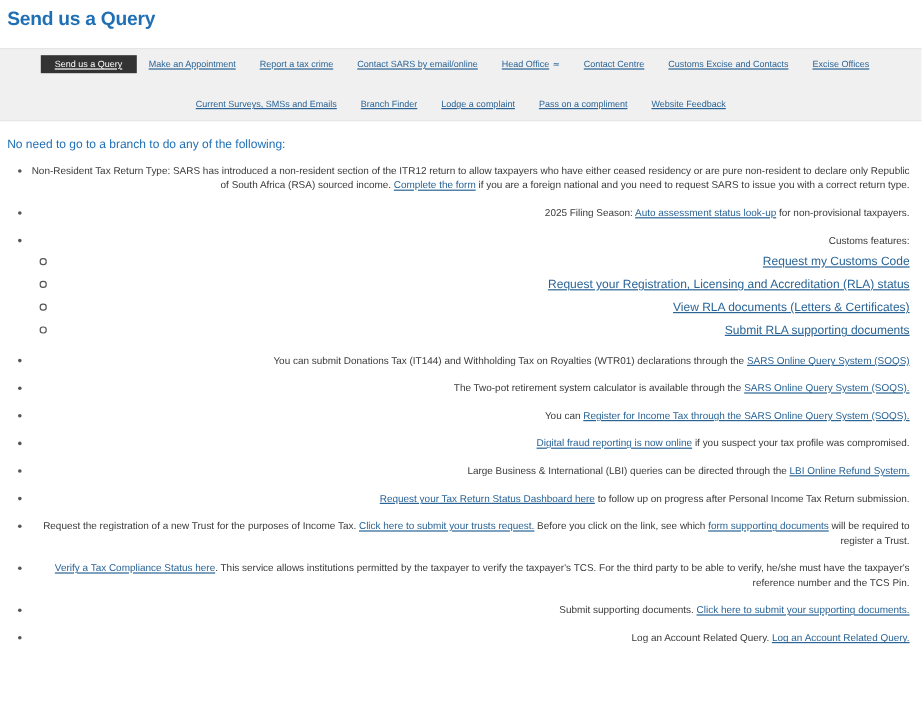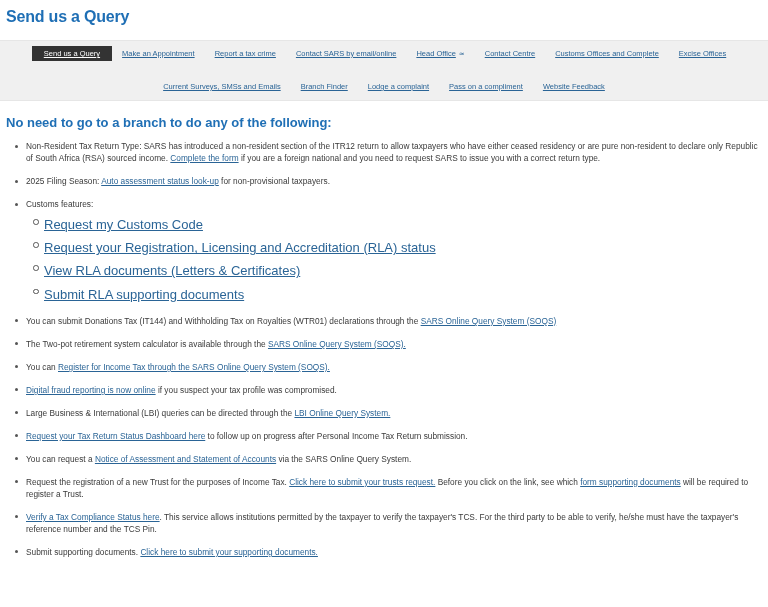--- a/index.html
+++ b/index.html
@@ -59,30 +59,31 @@
     padding: 3px 12px;
   }
   .nav-item .caret {
     text-decoration: none;
     display: inline-block;
     font-size: 7px;
     margin-left: 3px;
   }
   
   .section-heading {
-    font-size: 13px;
-    font-weight: bold;
+    font-size: 10px;
+    font-weight: normal;
     color: #1f6fb5;
     margin: 14px 0 10px 6px;
   }
   
   ul.bullets {
     list-style: none;
     margin: 0;
     padding: 0 10px 0 26px;
+    text-align: right;
   }
   ul.bullets > li {
     position: relative;
     margin-bottom: 11px;
     line-height: 1.45;
     font-size: 8.3px;
     color: #3a3a3a;
   }
   ul.bullets > li::before {
     content: "";
@@ -95,21 +96,21 @@
     border-radius: 50%;
   }
   ul.sub {
     list-style: none;
     margin: 6px 0 0 0;
     padding: 0 0 0 18px;
   }
   ul.sub > li {
     position: relative;
     margin-bottom: 5px;
-    font-size: 13px;
+    font-size: 10px;
     line-height: 1.4;
   }
   ul.sub > li::before {
     content: "";
     position: absolute;
     left: -11px;
     top: 3px;
     width: 3.5px;
     height: 3.5px;
     border: 1px solid #555555;
@@ -124,21 +125,21 @@
 <h1 class="page-title">Send us a Query</h1>
 
 <div class="navbar">
   <div class="nav-row row1" id="nav-row-1">
       <span class="nav-item active">Send us a Query</span>
       <span class="nav-item">Make an Appointment</span>
       <span class="nav-item">Report a tax crime</span>
       <span class="nav-item">Contact SARS by email/online</span>
       <span class="nav-item">Head Office<span class="caret">≃</span></span>
       <span class="nav-item">Contact Centre</span>
-      <span class="nav-item">Customs Offices and Complete</span>
+      <span class="nav-item">Customs Excise and Contacts</span>
       <span class="nav-item">Excise Offices</span>
     </div>
   <div class="nav-row row2" id="nav-row-2">
       <span class="nav-item">Current Surveys, SMSs and Emails</span>
       <span class="nav-item">Branch Finder</span>
       <span class="nav-item">Lodge a complaint</span>
       <span class="nav-item">Pass on a compliment</span>
       <span class="nav-item">Website Feedback</span>
     </div>
 </div>
@@ -151,19 +152,19 @@
     <li><span class="li-text">Customs features:</span><ul class="sub">
         <li><a class="li-text">Request my Customs Code</a></li>
         <li><a class="li-text">Request your Registration, Licensing and Accreditation (RLA) status</a></li>
         <li><a class="li-text">View RLA documents (Letters &amp; Certificates)</a></li>
         <li><a class="li-text">Submit RLA supporting documents</a></li>
       </ul></li>
     <li><span class="li-text">You can submit Donations Tax (IT144) and Withholding Tax on Royalties (WTR01) declarations through the </span><a class="li-text">SARS Online Query System (SOQS)</a></li>
     <li><span class="li-text">The Two-pot retirement system calculator is available through the </span><a class="li-text">SARS Online Query System (SOQS).</a></li>
     <li><span class="li-text">You can </span><a class="li-text">Register for Income Tax through the SARS Online Query System (SOQS).</a></li>
     <li><a class="li-text">Digital fraud reporting is now online</a><span class="li-text"> if you suspect your tax profile was compromised.</span></li>
-    <li><span class="li-text">Large Business &amp; International (LBI) queries can be directed through the </span><a class="li-text">LBI Online Query System.</a></li>
+    <li><span class="li-text">Large Business &amp; International (LBI) queries can be directed through the </span><a class="li-text">LBI Online Refund System.</a></li>
     <li><a class="li-text">Request your Tax Return Status Dashboard here</a><span class="li-text"> to follow up on progress after Personal Income Tax Return submission.</span></li>
-    <li><span class="li-text">You can request a </span><a class="li-text">Notice of Assessment and Statement of Accounts</a><span class="li-text"> via the SARS Online Query System.</span></li>
     <li><span class="li-text">Request the registration of a new Trust for the purposes of Income Tax. </span><a class="li-text">Click here to submit your trusts request.</a><span class="li-text"> Before you click on the link, see which </span><a class="li-text">form supporting documents</a><span class="li-text"> will be required to register a Trust.</span></li>
     <li><a class="li-text">Verify a Tax Compliance Status here</a><span class="li-text">. This service allows institutions permitted by the taxpayer to verify the taxpayer's TCS. For the third party to be able to verify, he/she must have the taxpayer's reference number and the TCS Pin.</span></li>
     <li><span class="li-text">Submit supporting documents. </span><a class="li-text">Click here to submit your supporting documents.</a></li>
+    <li><span class="li-text">Log an Account Related Query. </span><a class="li-text">Log an Account Related Query.</a></li>
   </ul>
 
 </body></html>

